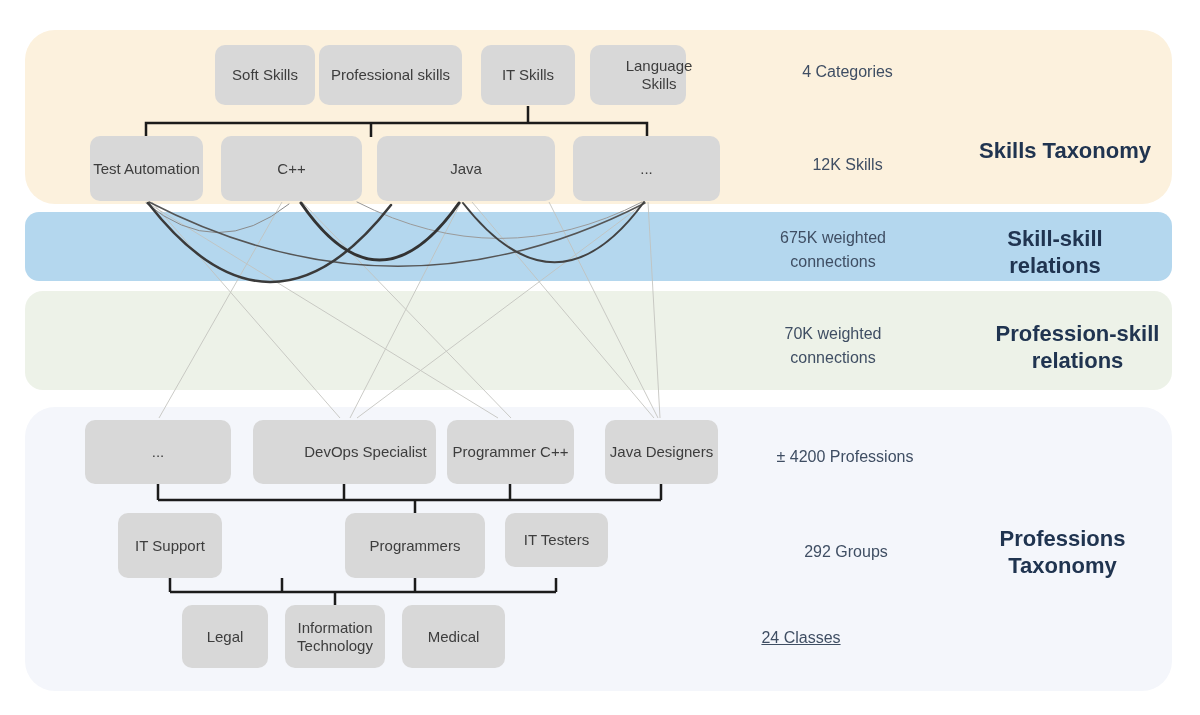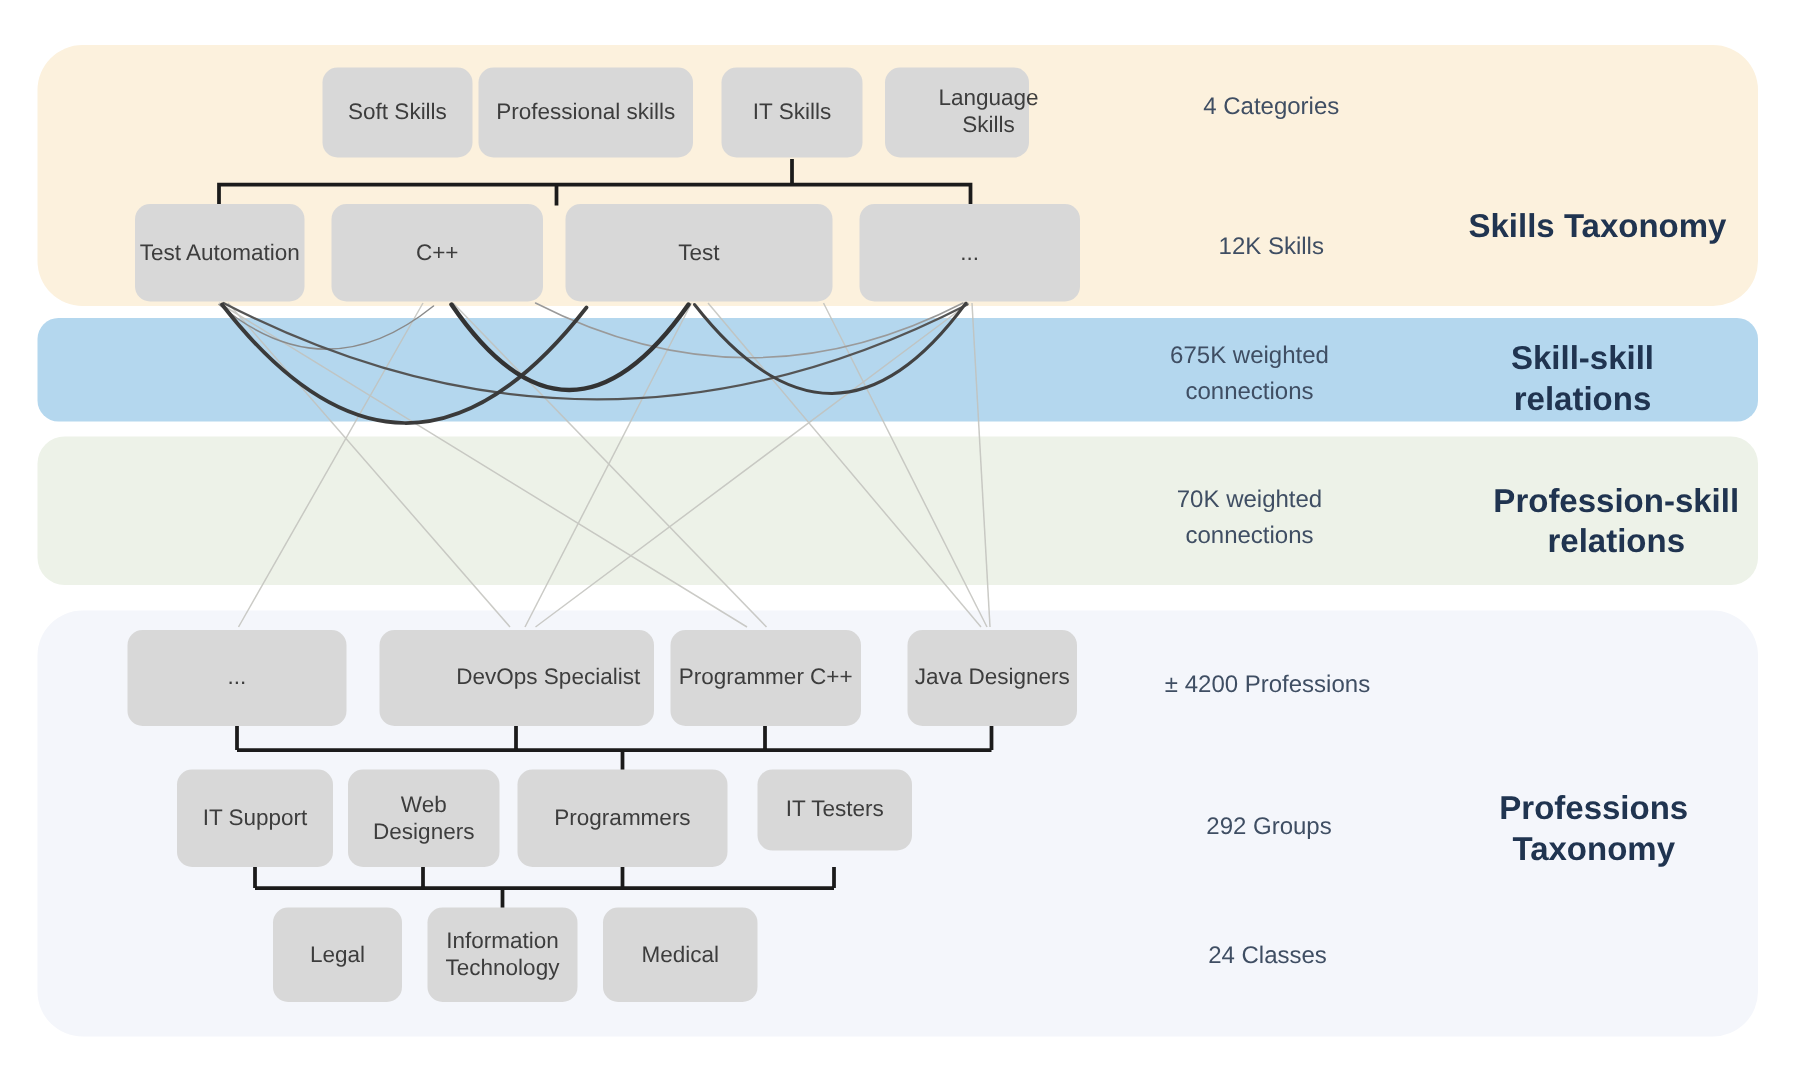--- a/index.html
+++ b/index.html
@@ -40,21 +40,21 @@
   .b-cl0{left:182px;top:605px;width:86px;height:63px;}
   .b-cl1{left:285px;top:605px;width:100px;height:63px;}
   .b-cl2{left:402px;top:605px;width:103px;height:63px;}
   
   .l-cat{left:740px;top:60px;width:215px;}
   .l-sk{left:740px;top:153px;width:215px;}
   .l-ss{left:753px;top:226px;width:160px;}
   .l-ps{left:753px;top:322px;width:160px;}
   .l-prof{left:730px;top:445px;width:230px;}
   .l-grp{left:740px;top:540px;width:212px;}
-  .l-cls{left:740px;top:626px;width:210px;}
+  .l-cls{left:696px;top:626px;width:210px;text-decoration:underline;}
   
   .h-skills{left:960px;top:137px;width:210px;}
   .h-ss{left:985px;top:225px;width:140px;}
   .h-ps{left:990px;top:320px;width:175px;}
   .h-prof{left:985px;top:525px;width:155px;}
 </style>
 </head>
 <body>
 
 <div id="canvas">
@@ -94,30 +94,29 @@
     </g>
   </svg>
 
   <div class="gbox b-cat0">Soft Skills</div>
   <div class="gbox b-cat1">Professional skills</div>
   <div class="gbox b-cat2">IT Skills</div>
   <div class="gbox b-cat3">Language Skills</div>
 
   <div class="gbox b-sk0">Test Automation</div>
   <div class="gbox b-sk1">C++</div>
-  <div class="gbox b-sk2">Test</div>
+  <div class="gbox b-sk2">Java</div>
   <div class="gbox b-sk3">...</div>
 
   <div class="gbox b-pr0">...</div>
   <div class="gbox b-pr1">DevOps Specialist</div>
   <div class="gbox b-pr2">Programmer C++</div>
   <div class="gbox b-pr3">Java Designers</div>
 
   <div class="gbox b-gr0">IT Support</div>
-  <div class="gbox b-gr1">Web Designers</div>
   <div class="gbox b-gr2">Programmers</div>
   <div class="gbox b-gr3">IT Testers</div>
 
   <div class="gbox b-cl0">Legal</div>
   <div class="gbox b-cl1">Information Technology</div>
   <div class="gbox b-cl2">Medical</div>
 
   <div class="sidelabel l-cat">4 Categories</div>
   <div class="sidelabel l-sk">12K Skills</div>
   <div class="sidelabel l-ss">675K weighted connections</div>

